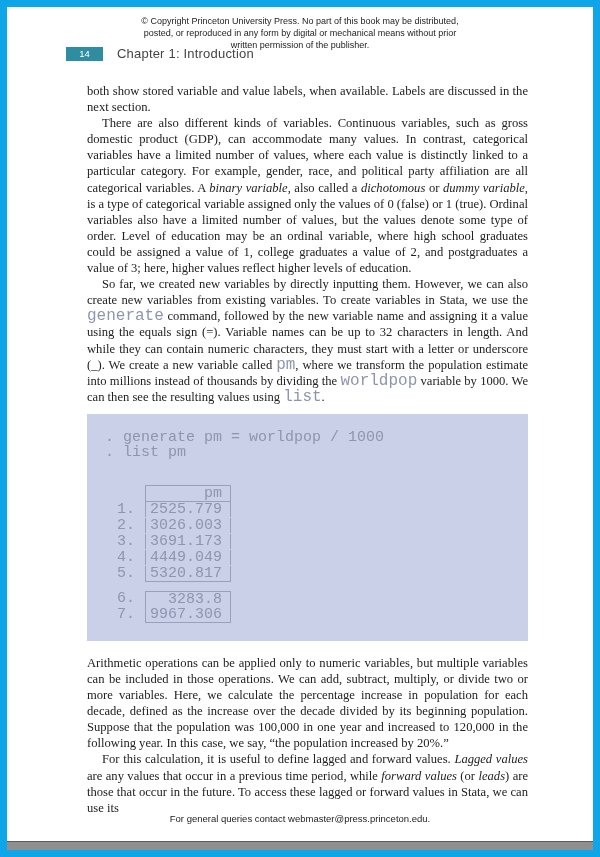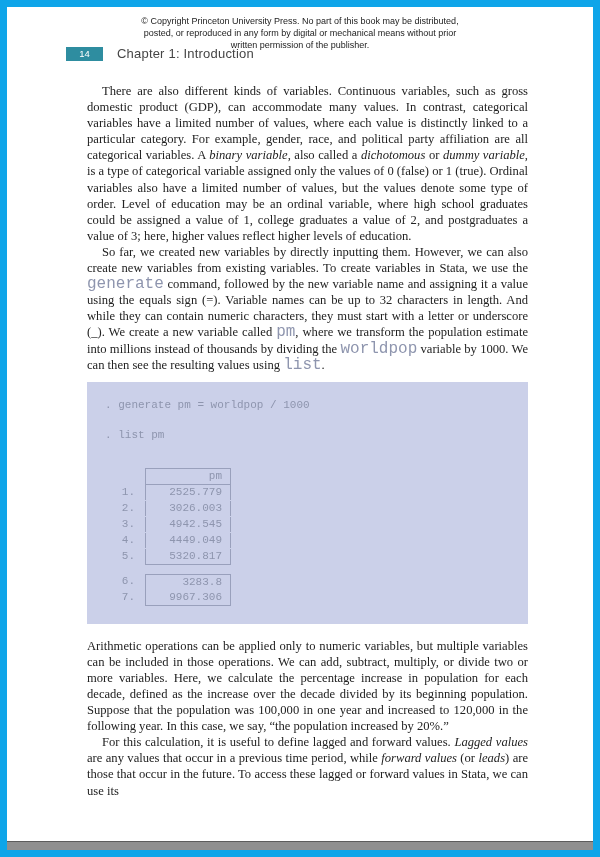--- a/index.html
+++ b/index.html
@@ -44,26 +44,26 @@
   .run-i { font-style:italic; }
   .run-m {
     font-family:"Liberation Mono", monospace;
     font-size:16px; color:var(--code_fg, #8e95ae);
   }
   .codeblock {
     margin:9px 0 14px 0;
     background:var(--code_bg, #cbd0e9);
     padding:16px 18px 18px 18px;
     font-family:"Liberation Mono", monospace;
-    font-size:11px; line-height:15px;
+    font-size:15px; line-height:15px;
     color:var(--code_fg, #8e95ae);
     text-align:left;
   }
   .code-line { white-space:pre; }
-  .code-line.spaced { margin-top:15px; }
+  .code-line.spaced { }
   .listing { margin-top:26px; margin-left:6px; }
   .tbl-row { display:flex; height:16px; align-items:center; }
   .tbl-num { width:34px; text-align:right; padding-right:10px; }
   .tbl-val {
     width:86px; text-align:right; padding-right:8px;
     border-left:1px solid var(--table_border, #99a0bc);
     border-right:1px solid var(--table_border, #99a0bc);
   }
   .tbl-group .tbl-row:first-child .tbl-val { border-top:1px solid var(--table_border, #99a0bc); }
   .tbl-group .tbl-row:last-child  .tbl-val { border-bottom:1px solid var(--table_border, #99a0bc); }
@@ -87,20 +87,21 @@
 
   <div class="copyright">© Copyright Princeton University Press. No part of this book may be distributed, posted, or reproduced in any form by digital or mechanical means without prior written permission of the publisher.</div>
 
   <div class="header-row">
     <div class="pagenum">14</div>
     <div class="chapter">Chapter 1: Introduction</div>
   </div>
 
   <div class="body-text">
 
+    <p class="para"><span>both show stored variable and value labels, when available. Labels are discussed in the next section.</span></p>
 
     <p class="para indent"><span>There are also different kinds of variables. Continuous variables, such as gross domestic product (GDP), can accommodate many values. In contrast, categorical variables have a limited number of values, where each value is distinctly linked to a particular category. For example, gender, race, and political party affiliation are all categorical variables. A </span><span class="run-i">binary variable</span><span>, also called a </span><span class="run-i">dichotomous</span><span> or </span><span class="run-i">dummy variable</span><span>, is a type of categorical variable assigned only the values of 0 (false) or 1 (true). Ordinal variables also have a limited number of values, but the values denote some type of order. Level of education may be an ordinal variable, where high school graduates could be assigned a value of 1, college graduates a value of 2, and postgraduates a value of 3; here, higher values reflect higher levels of education.</span></p>
 
     <p class="para indent"><span>So far, we created new variables by directly inputting them. However, we can also create new variables from existing variables. To create variables in Stata, we use the </span><span class="run-m">generate</span><span> command, followed by the new variable name and assigning it a value using the equals sign (=). Variable names can be up to 32 characters in length. And while they can contain numeric characters, they must start with a letter or underscore (_). We create a new variable called </span><span class="run-m">pm</span><span>, where we transform the population estimate into millions instead of thousands by dividing the </span><span class="run-m">worldpop</span><span> variable by 1000. We can then see the resulting values using </span><span class="run-m">list</span><span>.</span></p>
 
     <div class="codeblock">
       <div class="code-line">. generate pm = worldpop / 1000</div>
       <div class="code-line spaced">. list pm</div>
 
       <div class="listing">
@@ -112,21 +113,21 @@
         <div class="tbl-row">
               <span class="tbl-num">1.</span>
               <span class="tbl-val">2525.779</span>
             </div>
             <div class="tbl-row">
               <span class="tbl-num">2.</span>
               <span class="tbl-val">3026.003</span>
             </div>
             <div class="tbl-row">
               <span class="tbl-num">3.</span>
-              <span class="tbl-val">4942.545</span>
+              <span class="tbl-val">3691.173</span>
             </div>
             <div class="tbl-row">
               <span class="tbl-num">4.</span>
               <span class="tbl-val">4449.049</span>
             </div>
             <div class="tbl-row">
               <span class="tbl-num">5.</span>
               <span class="tbl-val">5320.817</span>
             </div>
           </div>
@@ -142,16 +143,17 @@
           </div>
       </div>
     </div>
 
     <p class="para"><span>Arithmetic operations can be applied only to numeric variables, but multiple variables can be included in those operations. We can add, subtract, multiply, or divide two or more variables. Here, we calculate the percentage increase in population for each decade, defined as the increase over the decade divided by its beginning population. Suppose that the population was 100,000 in one year and increased to 120,000 in the following year. In this case, we say, “the population increased by 20%.”</span></p>
 
     <p class="para indent"><span>For this calculation, it is useful to define lagged and forward values. </span><span class="run-i">Lagged values</span><span> are any values that occur in a previous time period, while </span><span class="run-i">forward values</span><span> (or </span><span class="run-i">leads</span><span>) are those that occur in the future. To access these lagged or forward values in Stata, we can use its</span></p>
 
   </div>
 
+  <div class="footer">For general queries contact webmaster@press.princeton.edu.</div>
 
   <div class="page-edge"></div>
 
 </div>
 
 </body></html>

